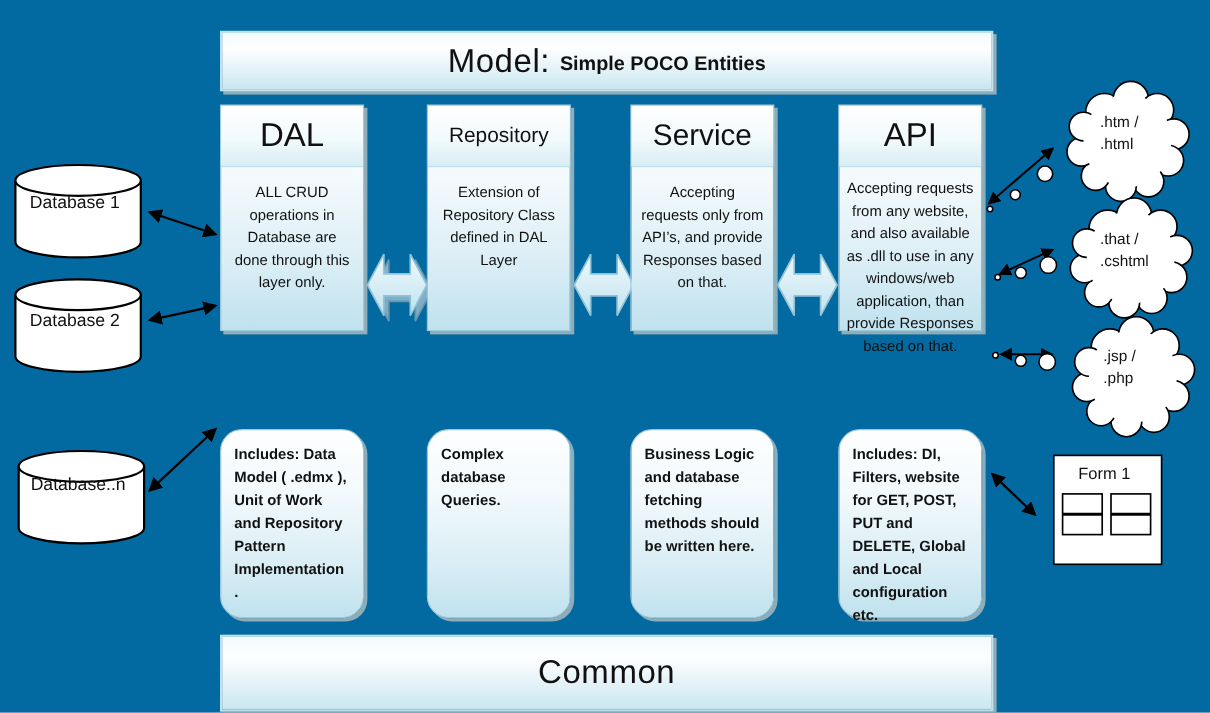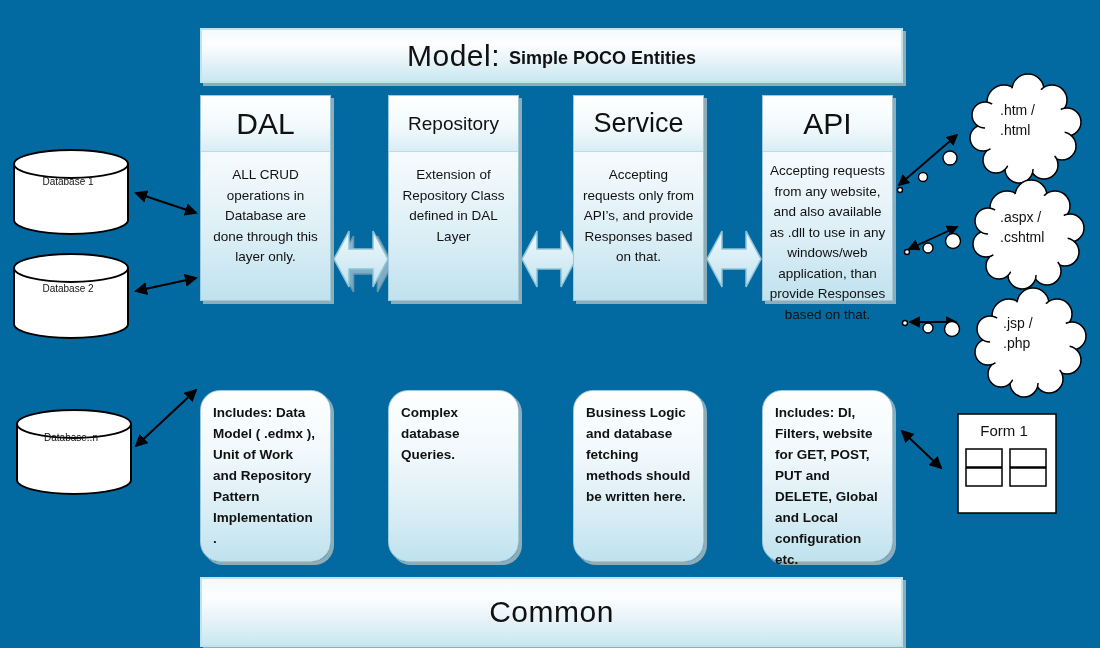--- a/index.html
+++ b/index.html
@@ -43,21 +43,21 @@
   .col-desc {
     padding:13px 8px 0 8px; text-align:center;
     font-size:13.5px; line-height:20.5px; font-weight:400;
   }
   .col-inc {
     padding:11px 10px 0 12px; text-align:left;
     font-size:13.5px; line-height:21px; font-weight:700;
   }
 
   
-  .lbl { position:absolute; font-size:10px; text-align:center; }
+  .lbl { position:absolute; font-size:16px; text-align:center; }
   .db-lbl { width:100px; }
   .cloud-lbl { text-align:left; font-size:14px; line-height:20px; }
   .form-lbl { width:92px; font-size:15px; }
 
   svg.overlay { position:absolute; left:0; top:0; pointer-events:none; }
 </style>
 </head>
 <body>
 
 <div class="canvas">
@@ -194,21 +194,21 @@
 
   <div class="lbl db-lbl" style="left:18px; top:176px;">Database 1</div>
   <div class="lbl db-lbl" style="left:18px; top:283px;">Database 2</div>
   <div class="lbl db-lbl" style="left:21px; top:432px;">Database..n</div>
 
   <div class="lbl cloud-lbl" style="left:1000px; top:100px;">
     <div>.htm /</div>
     <div>.html</div>
   </div>
   <div class="lbl cloud-lbl" style="left:1000px; top:207px;">
-    <div>.aspx /</div>
+    <div>.that /</div>
     <div>.cshtml</div>
   </div>
   <div class="lbl cloud-lbl" style="left:1003px; top:313px;">
     <div>.jsp /</div>
     <div>.php</div>
   </div>
 
   <div class="lbl form-lbl" style="left:958px; top:422px;">Form 1</div>
 
 </div>

